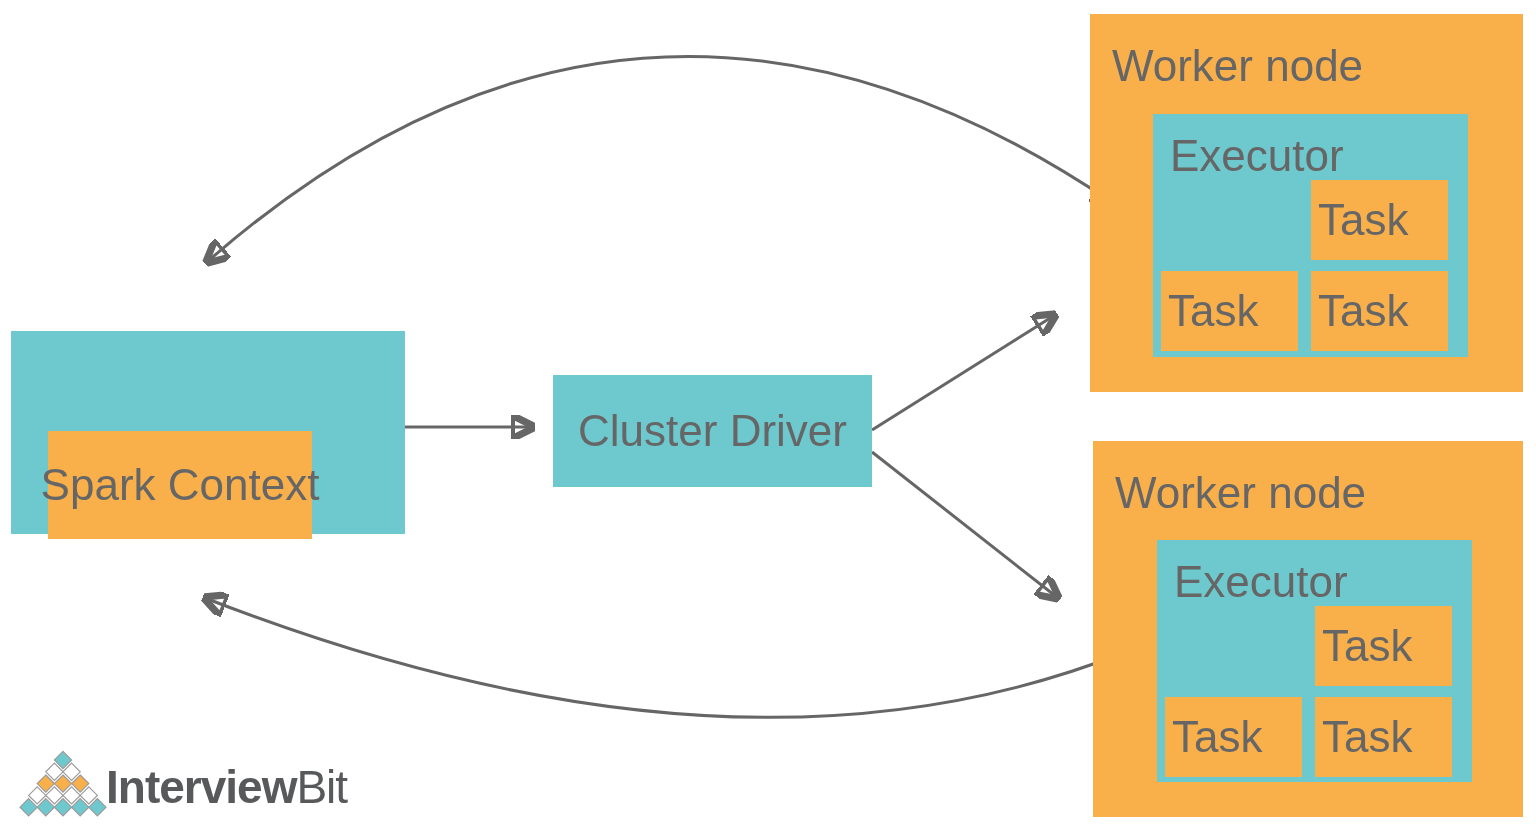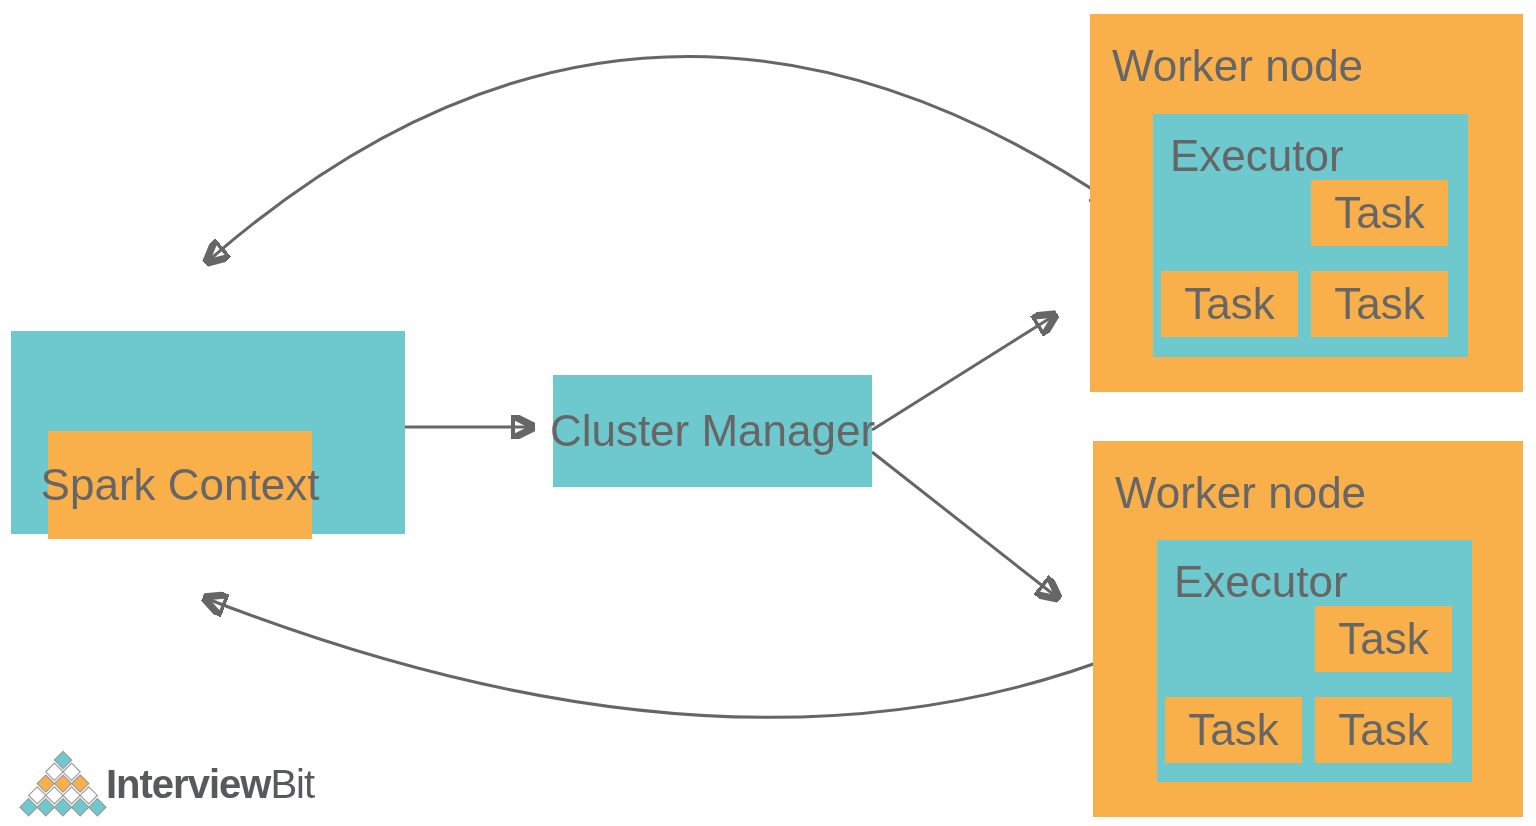--- a/index.html
+++ b/index.html
@@ -29,34 +29,34 @@
     display:flex;align-items:center;justify-content:center;}
 
   
   .worker1{left:1090px;top:14px;width:433px;height:378px;}
   .worker2{left:1093px;top:441px;width:430px;height:376px;}
   .worker-title{position:absolute;top:30px;left:22px;}
   .executor{position:absolute;width:315px;}
   .executor1{left:63px;top:100px;height:243px;}
   .executor2{left:64px;top:99px;height:242px;}
   .executor-title{position:absolute;top:20px;left:17px;}
-  .task{position:absolute;width:137px;height:66px;background:var(--c-orange);
-    display:flex;align-items:center;justify-content:center;}
+  .task{position:absolute;width:137px;height:80px;background:var(--c-orange);
+    display:flex;align-items:center;justify-content:flex-start;padding-left:7px;}
   .task-tr{left:158px;top:66px;}
   .task-bl{left:8px;top:157px;}
   .task-br{left:158px;top:157px;}
 
   
   .arrows{position:absolute;left:0;top:0;width:1536px;height:826px;pointer-events:none;}
   .arrows path{fill:none;stroke:var(--c-arrow);stroke-width:3;}
 
   
   .logo{position:absolute;left:18px;top:748px;width:340px;height:72px;}
   .logo-pyramid{position:absolute;left:0;top:2px;}
-  .logo-text{position:absolute;left:88px;top:16px;font-size:40px;line-height:1;
+  .logo-text{position:absolute;left:88px;top:16px;font-size:46px;line-height:1;
     color:var(--c-logo_text);letter-spacing:-1px;white-space:nowrap;}
   .logo-text .bold{font-weight:700;}
   .logo-text .light{font-weight:300;}
 </style>
 </head>
 <body>
 
 <div class="canvas">
 
   <svg class="arrows" viewBox="0 0 1536 826">
@@ -72,21 +72,21 @@
     <path d="M 205 598 Q 736 805 1123 653" marker-start="url(#ah)" marker-end="url(#ah)"></path>
   </svg>
 
   <div class="box teal driver">
     <div class="spark-context orange">
       <span class="label">Spark Context</span>
     </div>
   </div>
 
   <div class="box teal cluster">
-    <span class="label">Cluster Manager</span>
+    <span class="label">Cluster Driver</span>
   </div>
 
   <div class="box orange worker1">
     <div class="label worker-title">Worker node</div>
     <div class="executor executor1 teal">
       <div class="label executor-title">Executor</div>
       <div class="task task-tr">
         <span class="label">Task</span>
       </div>
       <div class="task task-bl">

